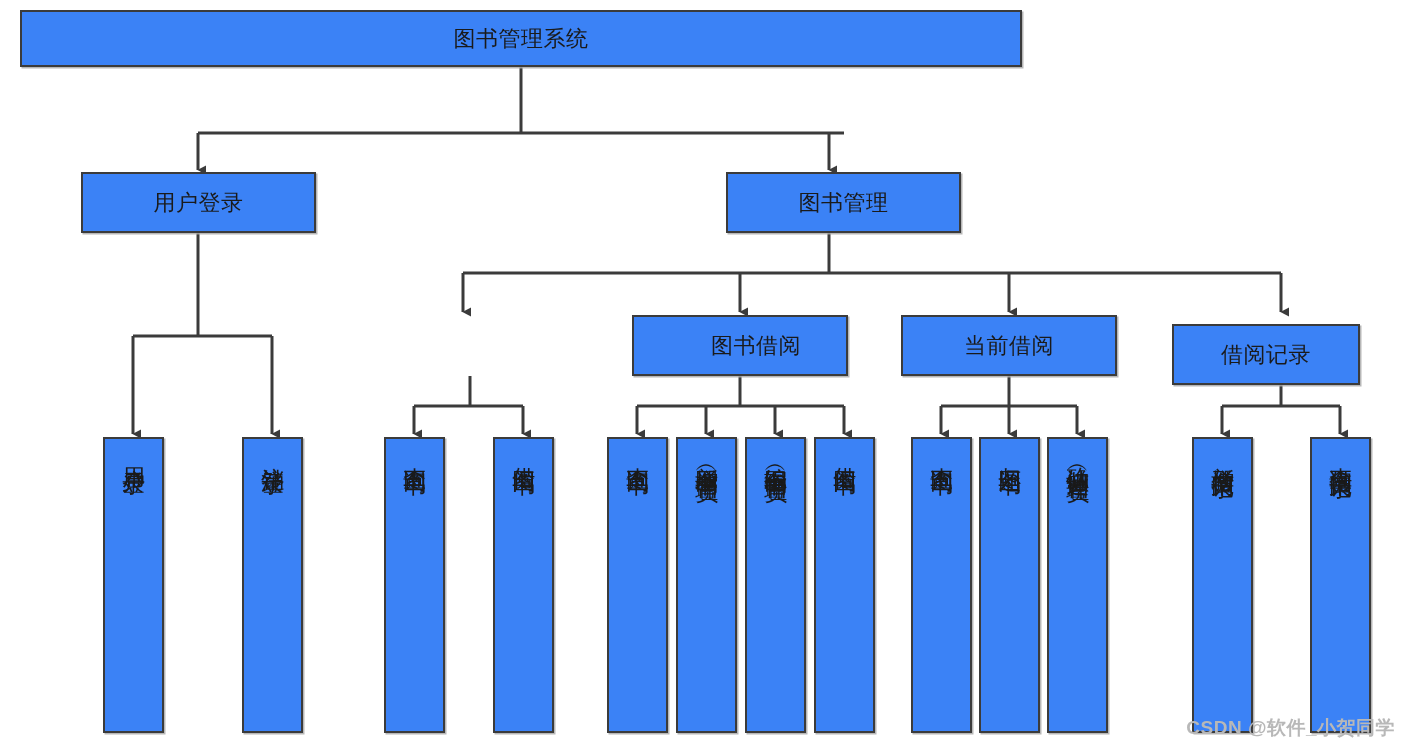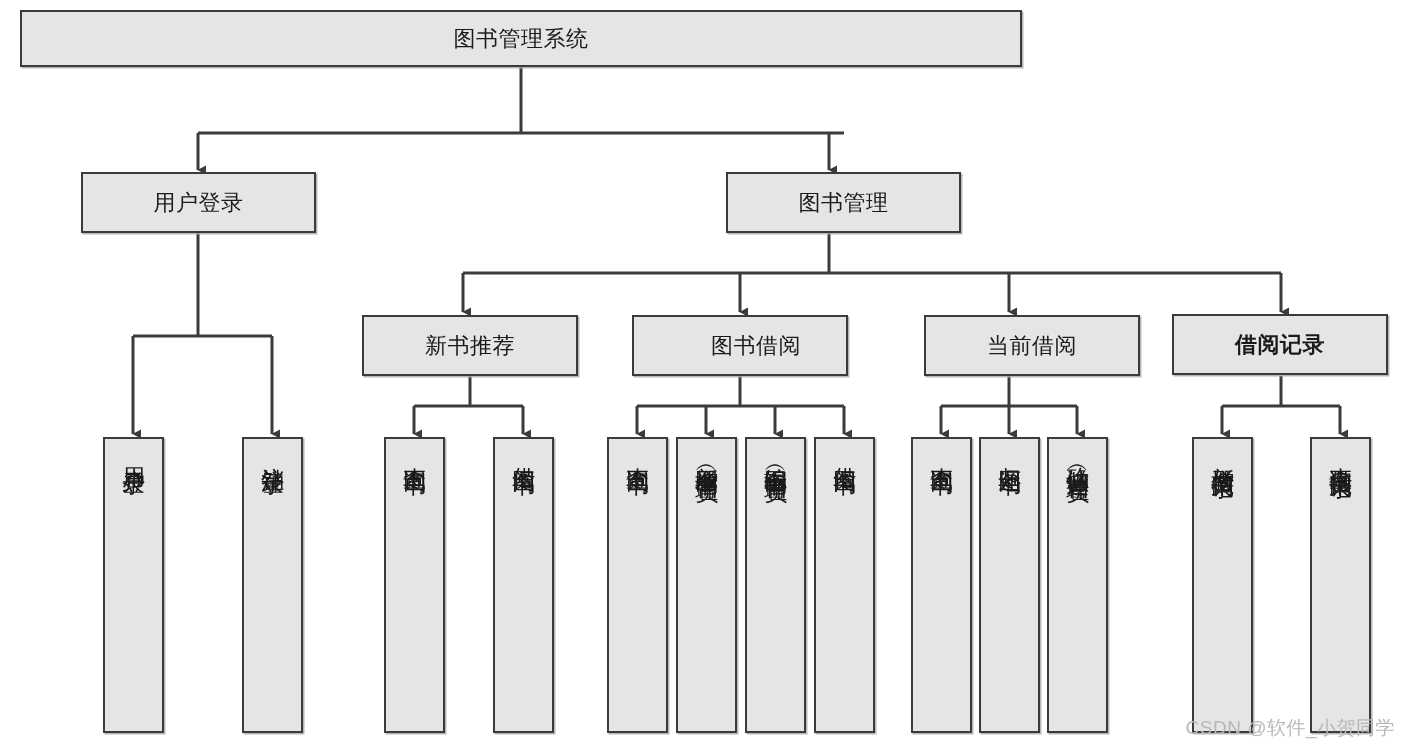--- a/index.html
+++ b/index.html
@@ -18,21 +18,21 @@
   }
   svg.edges{
     position:absolute;
     left:0; top:0;
     width:1405px; height:747px;
     pointer-events:none;
   }
   .node{
     position:absolute;
     box-sizing:border-box;
-    background:#e5e5e5;
+    background:#3b82f6;
     border:2.4px solid #3b3b3b;
     display:flex;
     align-items:center;
     justify-content:center;
     box-shadow:1.5px 1.5px 0 rgba(170,170,170,0.85);
   }
   .node .label{
     font-size:22px;
     line-height:1.15;
     letter-spacing:0.5px;
@@ -56,20 +56,21 @@
   }
   .watermark{
     position:absolute;
     right:10px;
     bottom:6px;
     font-size:19px;
     color:#b8b8b8;
     letter-spacing:0.5px;
     white-space:nowrap;
     font-family:"Liberation Sans","DejaVu Sans",sans-serif;
+    font-weight:bold;
   }
 </style>
 </head>
 <body>
 
 <div id="canvas">
 
   <svg class="edges" viewBox="0 0 1405 747" xmlns="http://www.w3.org/2000/svg">
     <defs>
       <marker id="arrowhead" markerWidth="10" markerHeight="10" refX="4.6" refY="8.4" orient="auto" markerUnits="userSpaceOnUse">
@@ -125,33 +126,30 @@
   </div>
 
   <div class="node" style="left:81px; top:172px; width:235px; height:61px;">
     <span class="label">用户登录</span>
   </div>
 
   <div class="node" style="left:711px; top:172px; width:235px; height:61px;margin-left:15px;">
     <span class="label">图书管理</span>
   </div>
 
-  <div class="node" style="left:362px; top:315px; width:216px; height:61px;">
-    <span class="label">新书推荐</span>
-  </div>
 
   <div class="node" style="left:632px; top:315px; width:216px; height:61px;padding-left:32px;">
     <span class="label">图书借阅</span>
   </div>
 
-  <div class="node" style="left:901px; top:315px; width:216px; height:61px;margin-left:23px;">
+  <div class="node" style="left:901px; top:315px; width:216px; height:61px;">
     <span class="label">当前借阅</span>
   </div>
 
-  <div class="node" style="left:1172px; top:314px; width:216px; height:61px;font-weight:bold;">
+  <div class="node" style="left:1172px; top:324px; width:188px; height:61px;">
     <span class="label">借阅记录</span>
   </div>
 
   <div class="node leaf" style="left:103px; top:437px; width:61px; height:296px;">
     <span class="label">用户登录</span>
   </div>
 
   <div class="node leaf" style="left:242px; top:437px; width:61px; height:296px;">
     <span class="label">注销登录</span>
   </div>

